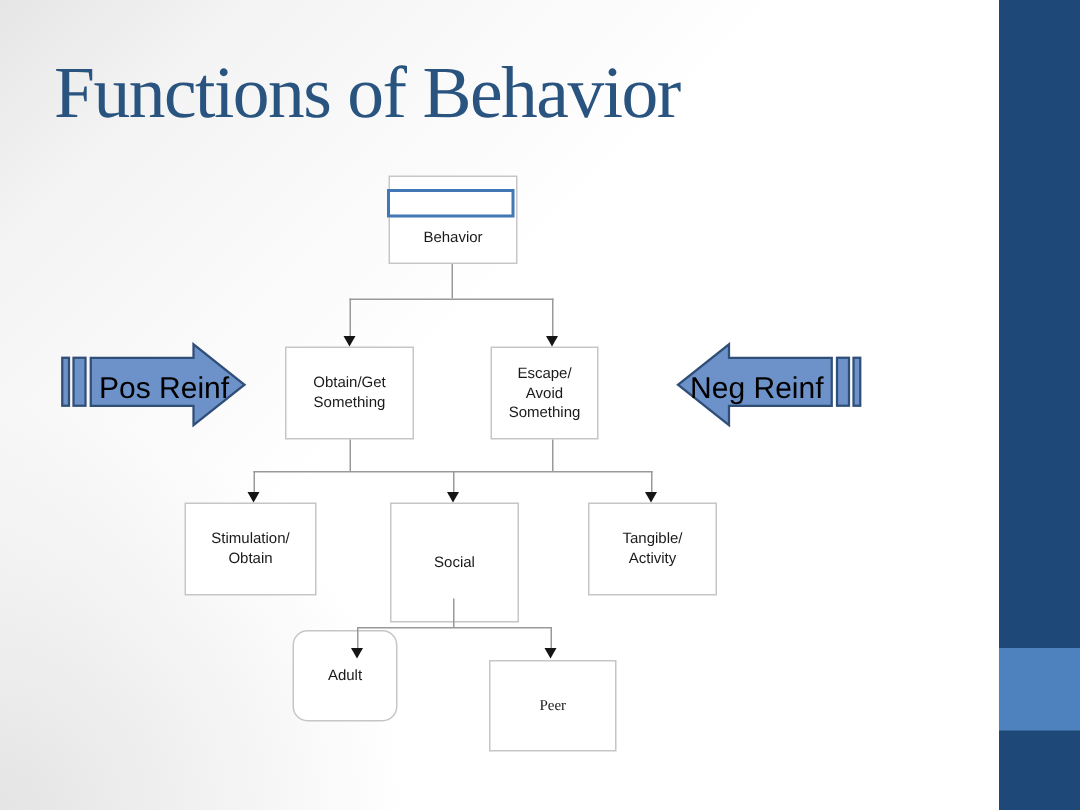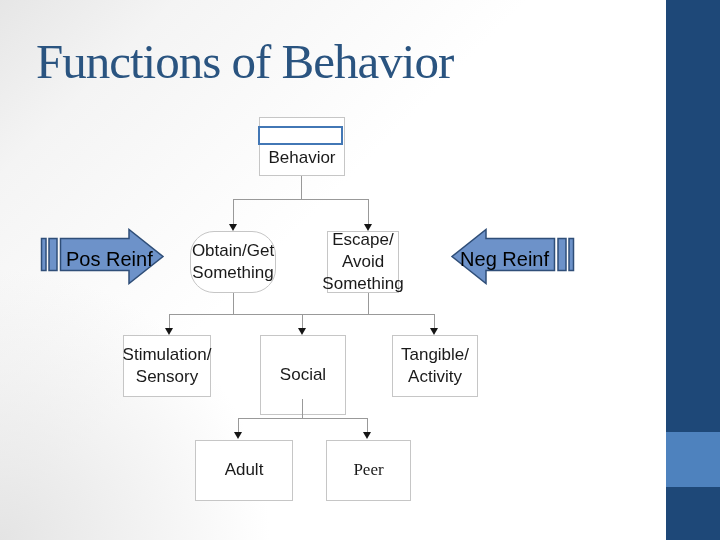--- a/index.html
+++ b/index.html
@@ -21,30 +21,30 @@
     position:absolute;right:0;top:0;width:54px;height:540px;
     background:#1E4878;
   }
   .sidebar-accent{
     position:absolute;left:0;top:432px;width:54px;height:55px;
     background:#4E82BE;
   }
   .node{
     position:absolute;background:#fff;border:1px solid #c6c6c6;
     display:flex;align-items:center;justify-content:center;
-    text-align:center;color:#1a1a1a;font-size:17px;line-height:1.3;
+    text-align:center;color:#1a1a1a;font-size:10px;line-height:1.3;
   }
   .node-label{white-space:pre-line;}
   .n-behavior{left:259px;top:117px;width:86px;height:59px;padding-top:24px;}
-  .n-obtain{left:190px;top:231px;width:86px;height:62px;border-radius:24px;}
+  .n-obtain{left:190px;top:231px;width:86px;height:62px;}
   .n-escape{left:327px;top:231px;width:72px;height:62px;}
   .n-stimulation{left:123px;top:335px;width:88px;height:62px;}
   .n-social{left:260px;top:335px;width:86px;height:80px;}
   .n-tangible{left:392px;top:335px;width:86px;height:62px;}
-  .n-adult{left:195px;top:440px;width:98px;height:61px;}
+  .n-adult{left:195px;top:420px;width:70px;height:61px;border-radius:10px;}
   .n-peer{left:326px;top:440px;width:85px;height:61px;font-family:Liberation Serif, serif;}
   .placeholder-box{
     position:absolute;left:258px;top:126px;width:85px;height:19px;
     background:#fff;border:2px solid #4277B5;
   }
   .cline{position:absolute;background:#999;}
   .ah{
     position:absolute;width:0;height:0;
     border-left:4px solid transparent;border-right:4px solid transparent;
     border-top:7px solid #151515;
@@ -74,21 +74,21 @@
     <span class="node-label">Obtain/Get
 Something</span>
   </div>
   <div class="node n-escape">
     <span class="node-label">Escape/
 Avoid
 Something</span>
   </div>
   <div class="node n-stimulation">
     <span class="node-label">Stimulation/
-Sensory</span>
+Obtain</span>
   </div>
   <div class="node n-social">
     <span class="node-label">Social</span>
   </div>
   <div class="node n-tangible">
     <span class="node-label">Tangible/
 Activity</span>
   </div>
   <div class="node n-adult">
     <span class="node-label">Adult</span>

